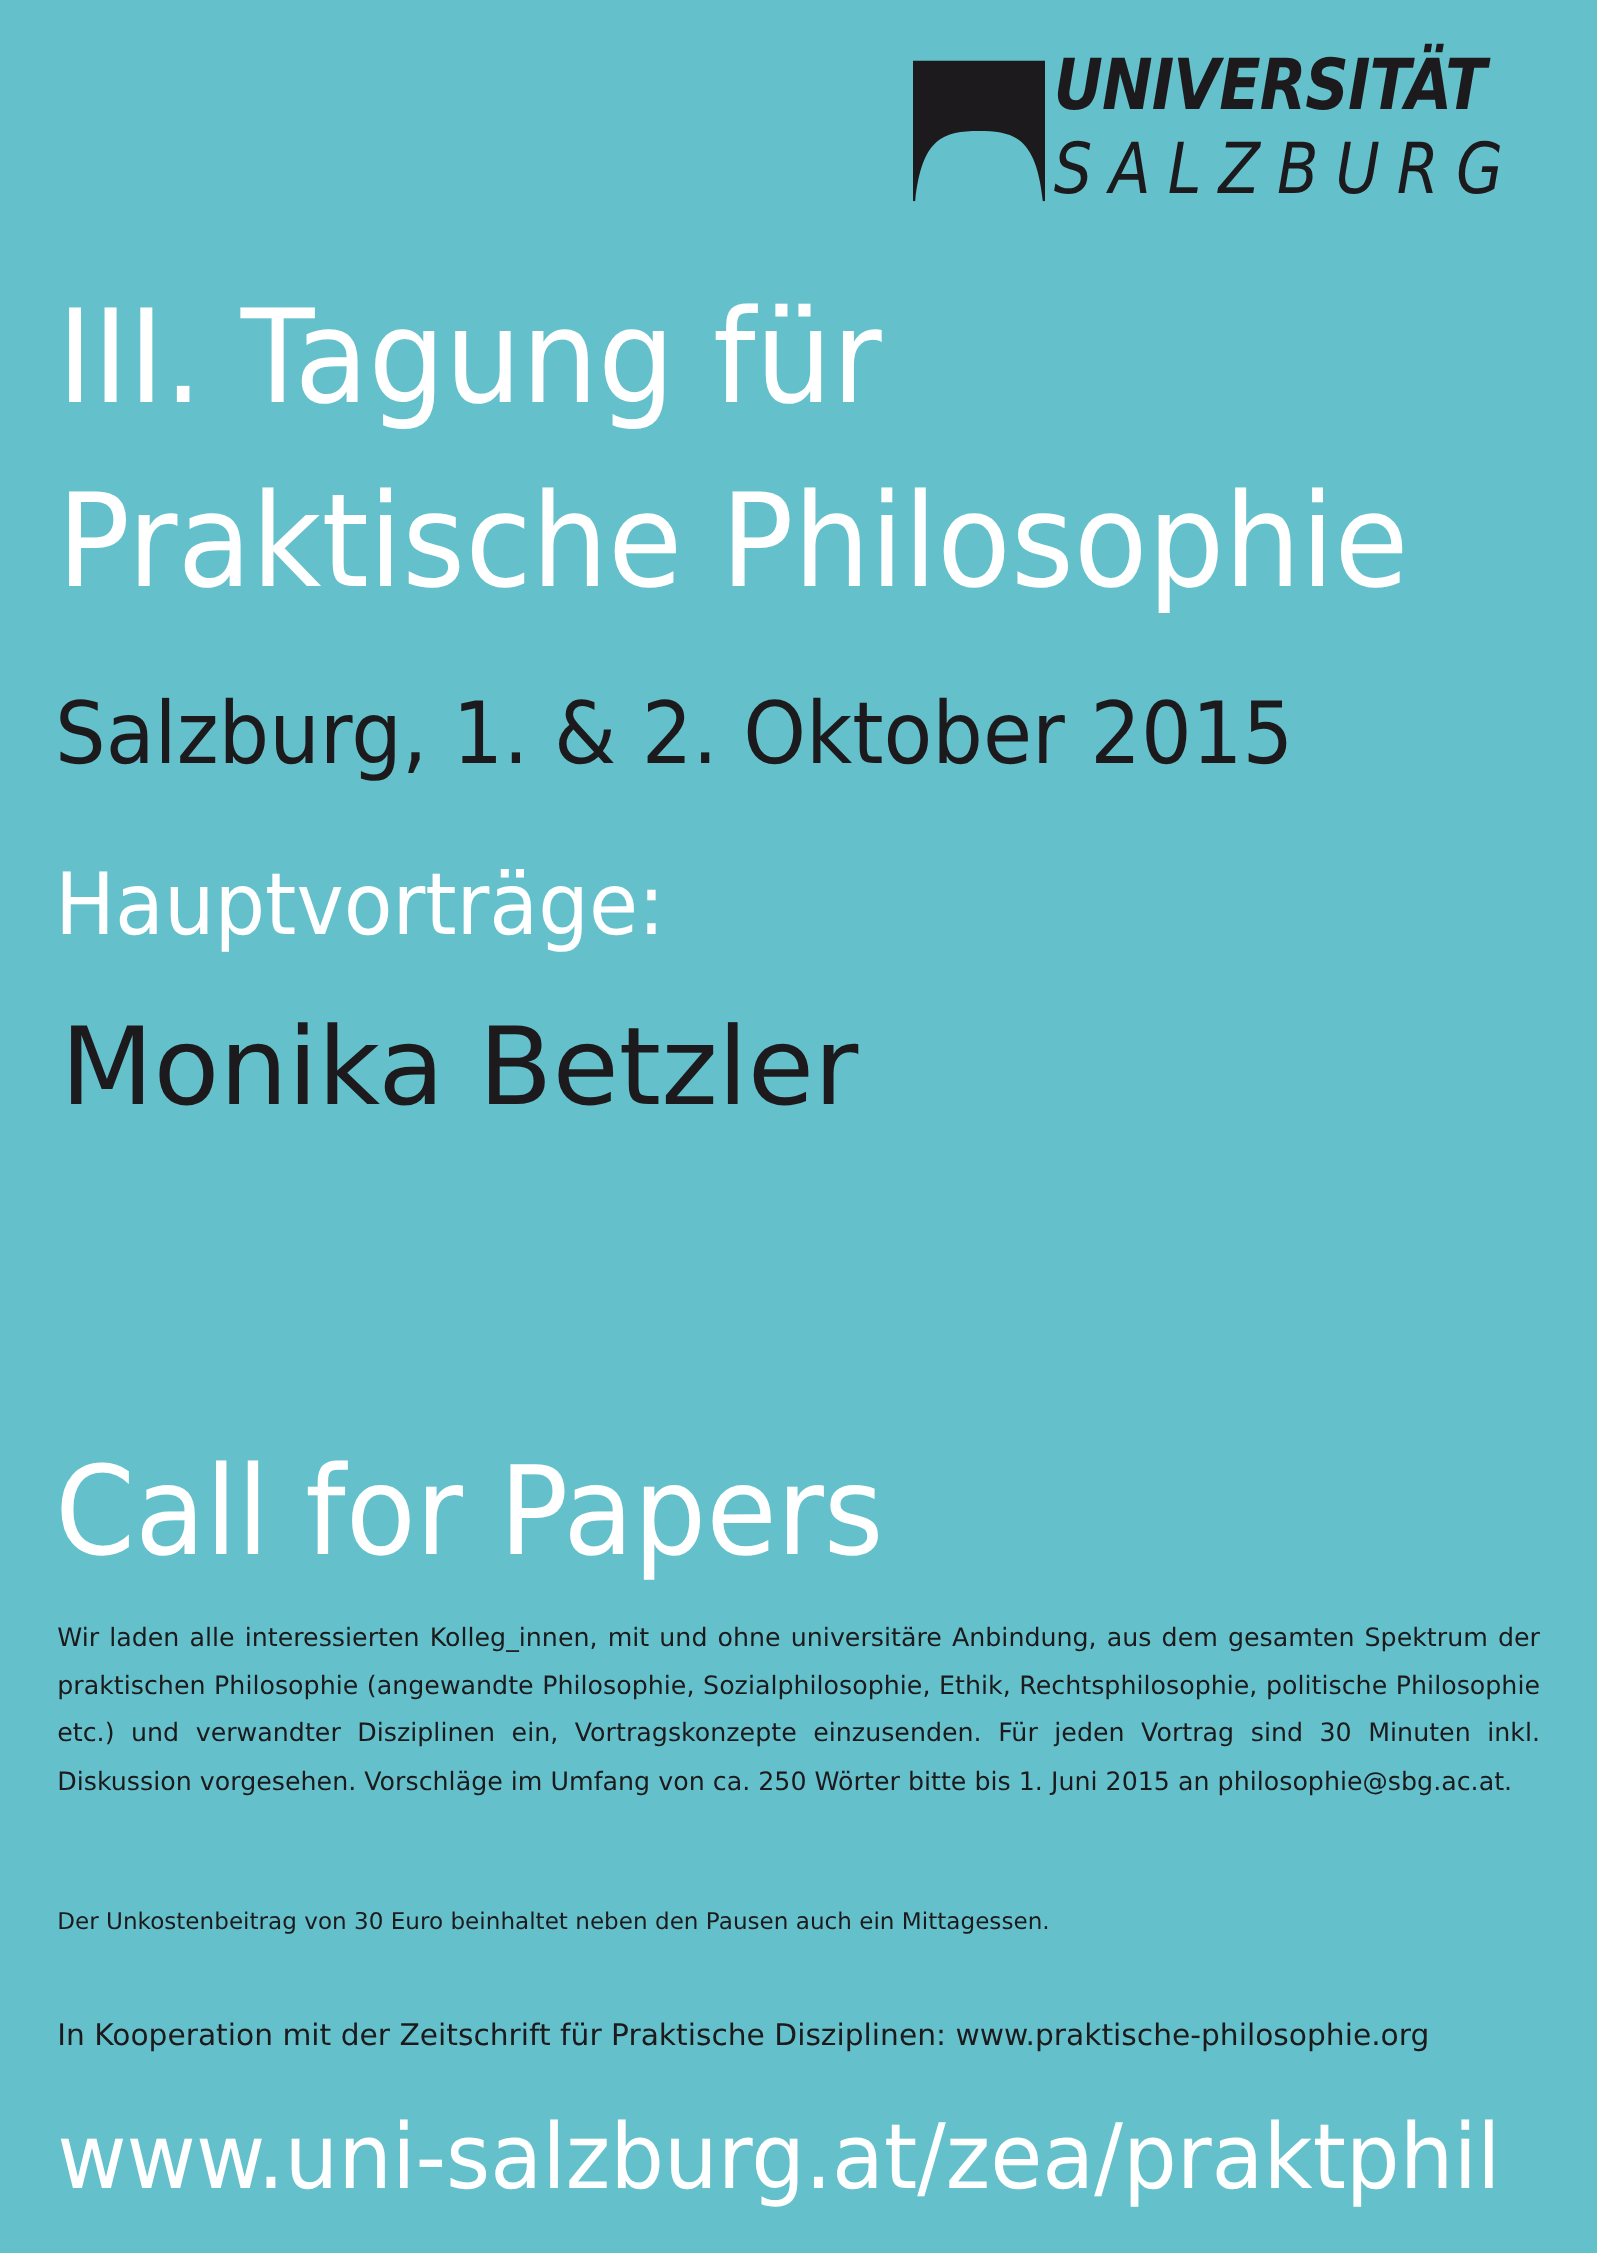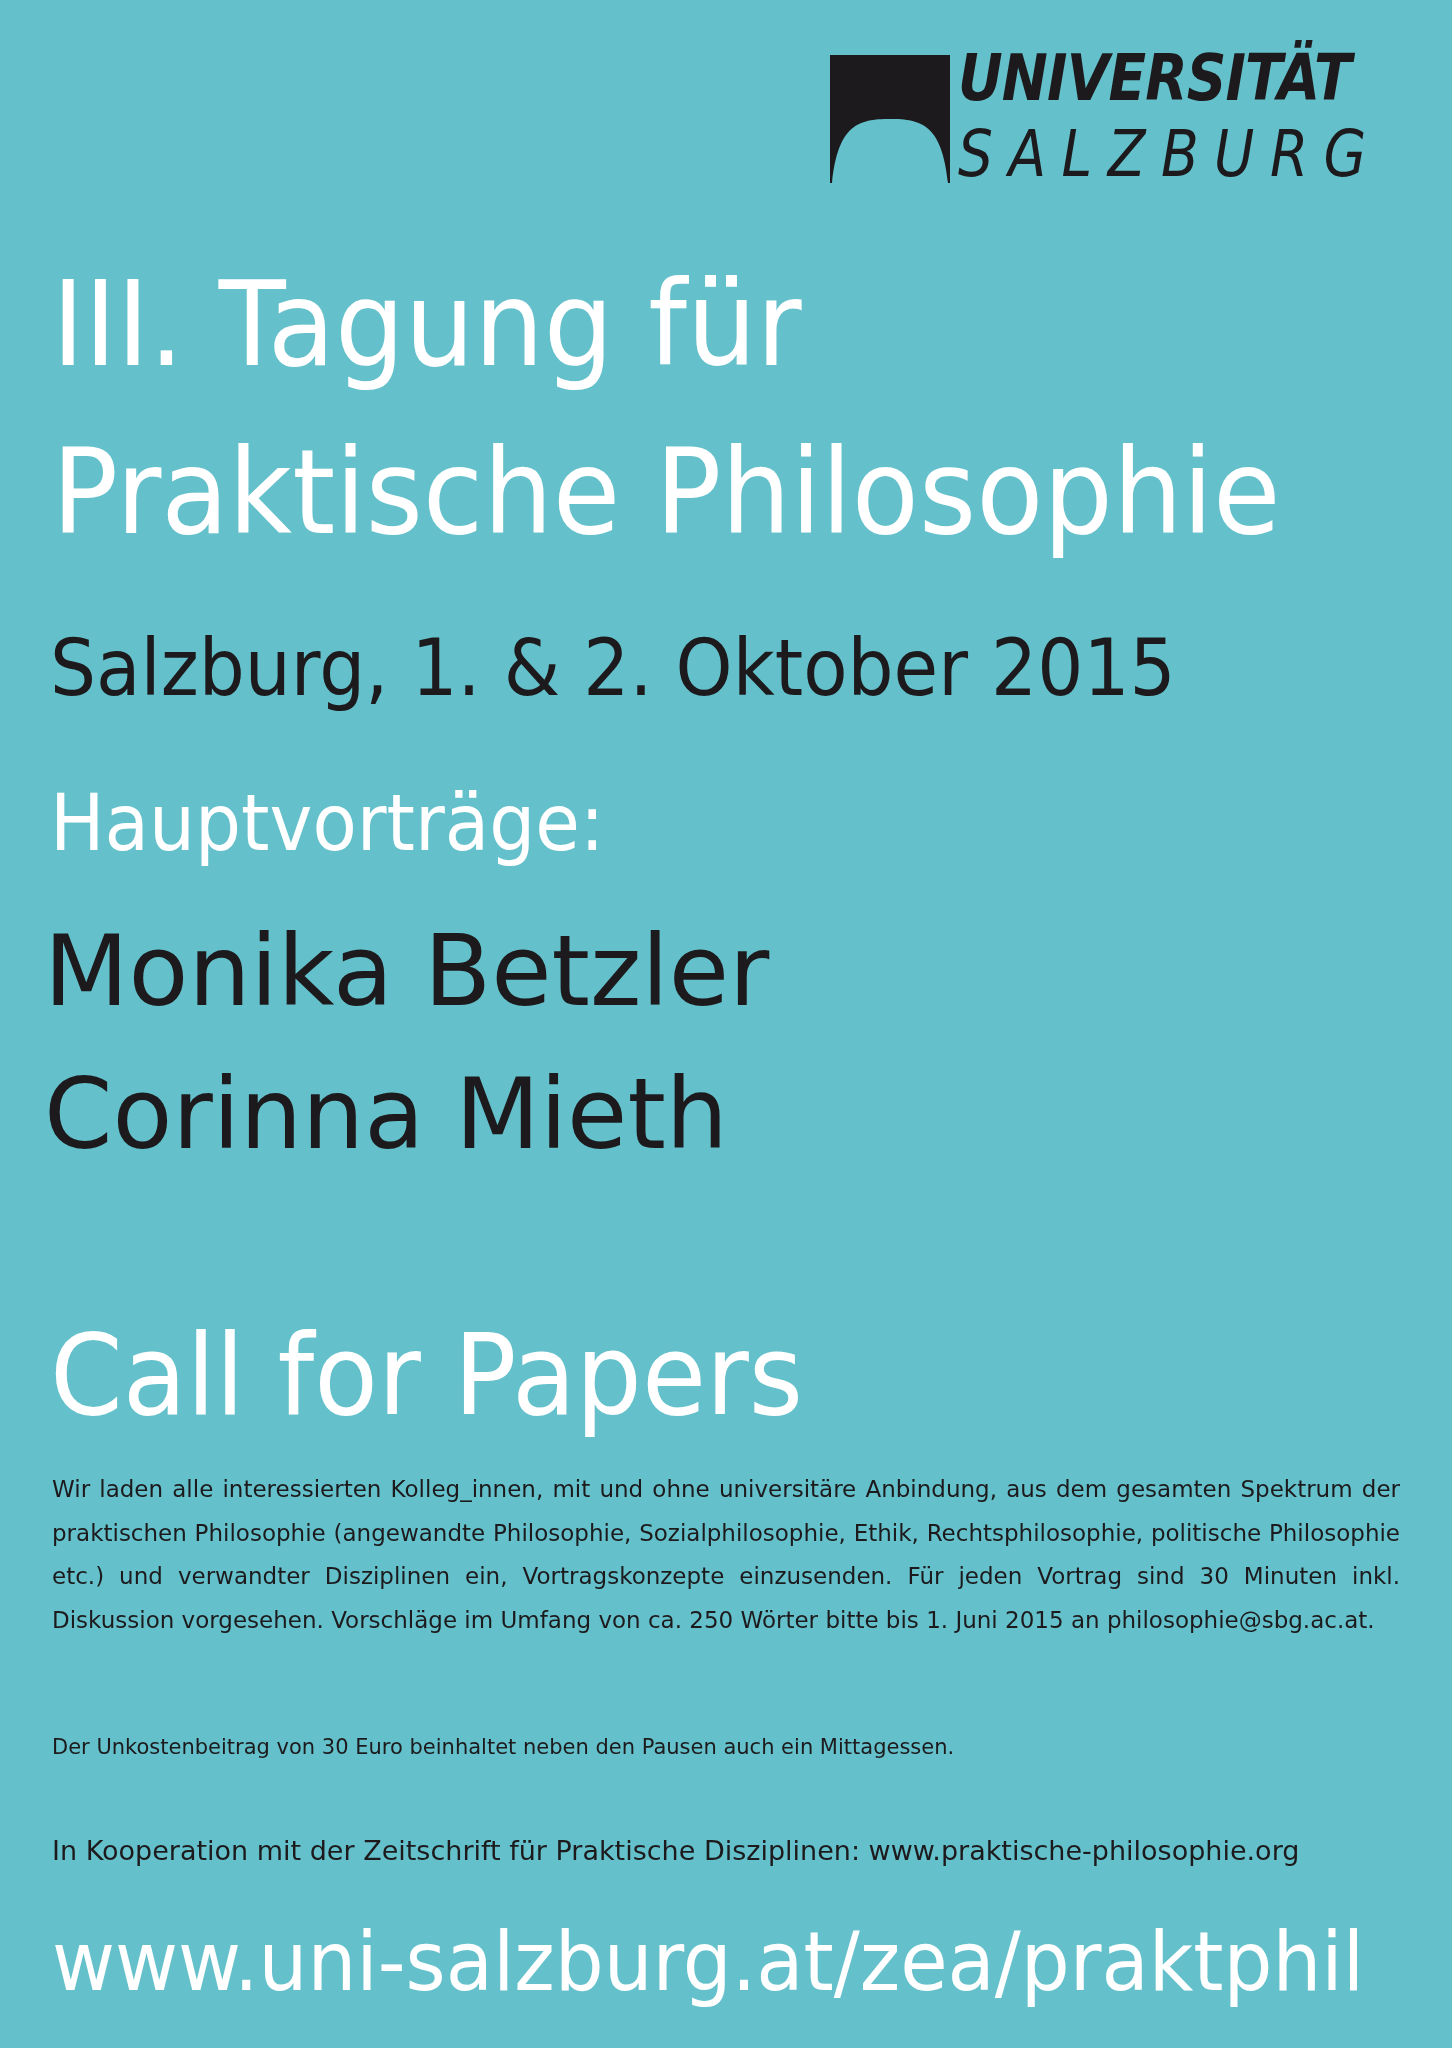--- a/index.html
+++ b/index.html
@@ -81,21 +81,21 @@
       left: 50px;
       top: 773px;
       color: #ffffff;
       font-size: 78px;
       line-height: 100px;
       white-space: nowrap;
       transform: scaleX(0.93);
       transform-origin: left top;
     }
     .speakers {
-      left: 44px;
+      left: 55px;
       top: 900px;
       color: #1c1a1c;
       font-size: 98px;
       line-height: 143px;
       white-space: nowrap;
     }
     .cfp-heading {
       left: 50px;
       top: 1310px;
       color: #ffffff;
@@ -157,21 +157,20 @@
   <div>III. Tagung für</div>
   <div>Praktische Philosophie</div>
 </div>
 
 <div class="abs date">Salzburg, 1. &amp; 2. Oktober 2015</div>
 
 <div class="abs keynote-label">Hauptvorträge:</div>
 
 <div class="abs speakers">
   <div>Monika Betzler</div>
-  <div>Corinna Mieth</div>
 </div>
 
 <div class="abs cfp-heading">Call for Papers</div>
 
 <div class="abs cfp-body">Wir laden alle interessierten Kolleg_innen, mit und ohne universitäre Anbindung, aus dem gesamten Spektrum der praktischen Philosophie (angewandte Philosophie, Sozialphilosophie, Ethik, Rechtsphilosophie, politische Philosophie etc.) und verwandter Disziplinen ein, Vortragskonzepte einzusenden. Für jeden Vortrag sind 30 Minuten inkl. Diskussion vorgesehen. Vorschläge im Umfang von ca. 250 Wörter bitte bis 1. Juni 2015 an philosophie@sbg.ac.at.</div>
 
 <div class="abs fee">Der Unkostenbeitrag von 30 Euro beinhaltet neben den Pausen auch ein Mittagessen.</div>
 
 <div class="abs coop">In Kooperation mit der Zeitschrift für Praktische Disziplinen: www.praktische-philosophie.org</div>
 

